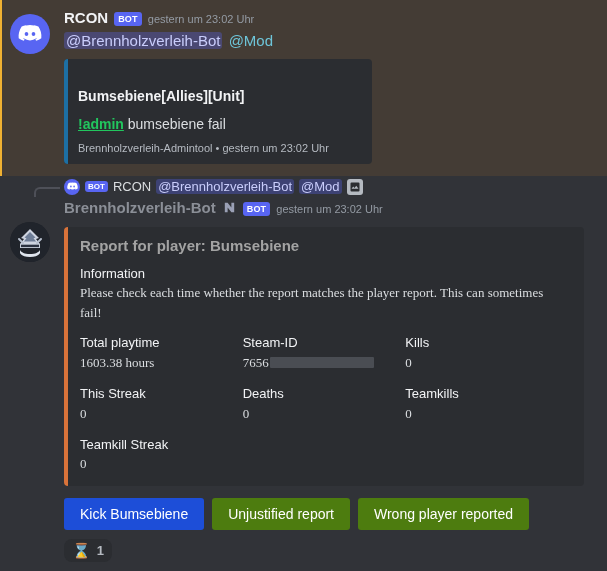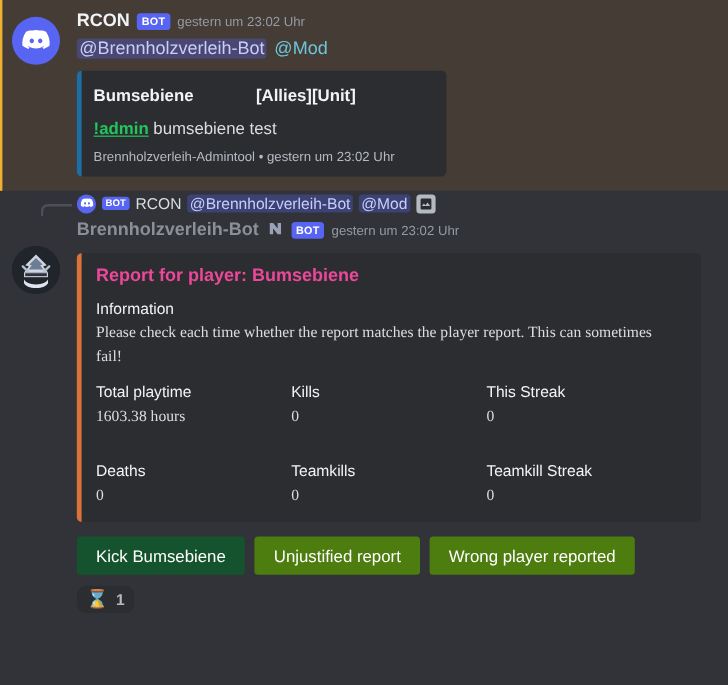--- a/index.html
+++ b/index.html
@@ -72,23 +72,24 @@
     border-radius: 4px;
     margin-top: 8px;
     max-width: 520px;
   }
   .embed-bar { position: absolute; left: 0; top: 0; bottom: 0; width: 4px; border-radius: 4px 0 0 4px; }
   .embed-inner { padding: 10px 16px 12px 16px; }
 
   .embed-a { width: 308px; }
   .embed-a .embed-inner { padding: 12px 14px 10px 14px; }
   .row-title {
-    display: flex; gap: 52px; align-items: flex-end;
+    display: flex; align-items: flex-end;
     font-size: 14px; font-weight: bold; color: #f2f3f5;
     margin-bottom: 12px;
+    margin-top: 17px;
   }
   .embed-desc { font-size: 14px; color: #dbdee1; margin-bottom: 10px; }
   .cmd { font-weight: bold; text-decoration: underline; color: #22c55e; }
   .embed-footer { font-size: 11px; color: #b5bac1; font-weight: 500; }
 
   
   .reply-ref {
     position: relative;
     display: flex; align-items: center; gap: 5px;
     height: 18px; padding-left: 64px;
@@ -128,51 +129,51 @@
     display: flex; align-items: center; justify-content: center;
   }
   .logo-svg { width: 40px; height: 40px; display: block; }
 
   .author-muted { font-size: 15px; font-weight: bold; color: #8b8f97; }
   .deco-icon { display: inline-block; width: 15px; height: 15px; position: relative; top: 2px; }
 
   
   .embed-b { width: 522px; }
   .embed-title {
-    font-size: 15px; font-weight: bold; color: #ec4899;
+    font-size: 15px; font-weight: bold; color: #a3a3a3;
     margin-bottom: 10px;
   }
   .field { margin-bottom: 0; }
   .field-name { font-size: 13px; font-weight: normal; color: #f2f3f5; line-height: 1.5; }
   .field-value { font-size: 13px; color: #dbdee1; line-height: 1.55; font-family: Liberation Serif, serif; }
   .field-block { margin-bottom: 10px; }
   .fields-grid {
     display: grid;
     grid-template-columns: repeat(3, 1fr);
-    row-gap: 26px;
+    row-gap: 11px;
   }
   .redacted {
     display: inline-block;
     width: 104px; height: 11px;
     background: #4a4d53;
     border-radius: 1px;
     vertical-align: -1px;
     margin-left: 1px;
   }
 
   
   .actions { display: flex; gap: 8px; margin-top: 12px; padding-left: 64px; }
   .btn {
     border: none; border-radius: 3px;
     font-family: "Liberation Sans", sans-serif;
     font-size: 14px; font-weight: 500;
     padding: 9px 16px; cursor: pointer;
     color: #fff; line-height: 1;
   }
-  .btn-danger { background: #14532d; }
+  .btn-danger { background: #1d4ed8; }
   .btn-secondary { background: #4d7c0f; }
 
   
   .reactions { display: flex; margin-top: 9px; padding-left: 64px; }
   .reaction {
     display: flex; align-items: center; gap: 6px;
     background: #2b2d31; border: 1px solid transparent;
     border-radius: 8px; padding: 3px 7px; cursor: pointer;
   }
   .reaction-emoji { font-size: 15px; line-height: 1; }
@@ -205,21 +206,21 @@
 
       <div class="embed embed-a">
         <div class="embed-bar" style="background:#1d6fa3"></div>
         <div class="embed-inner">
           <div class="row-title">
             <span>Bumsebiene</span>
             <span>[Allies][Unit]</span>
           </div>
           <div class="embed-desc">
             <span class="cmd">!admin</span>
-            <span>bumsebiene test</span>
+            <span>bumsebiene fail</span>
           </div>
           <div class="embed-footer">Brennholzverleih-Admintool • gestern um 23:02 Uhr</div>
         </div>
       </div>
 
     </div>
   </div>
 
   <div class="msg-plain">
 
@@ -276,20 +277,24 @@
             <div class="field-value">Please check each time whether the report matches the player report. This can sometimes fail!</div>
           </div>
 
           <div class="fields-grid">
 
             <div class="field">
               <div class="field-name">Total playtime</div>
               <div class="field-value">1603.38 hours</div>
             </div>
 
+            <div class="field">
+              <div class="field-name">Steam-ID</div>
+              <div class="field-value"><span>7656</span><span class="redacted"></span></div>
+            </div>
 
             <div class="field">
               <div class="field-name">Kills</div>
               <div class="field-value">0</div>
             </div>
 
             <div class="field">
               <div class="field-name">This Streak</div>
               <div class="field-value">0</div>
             </div>

